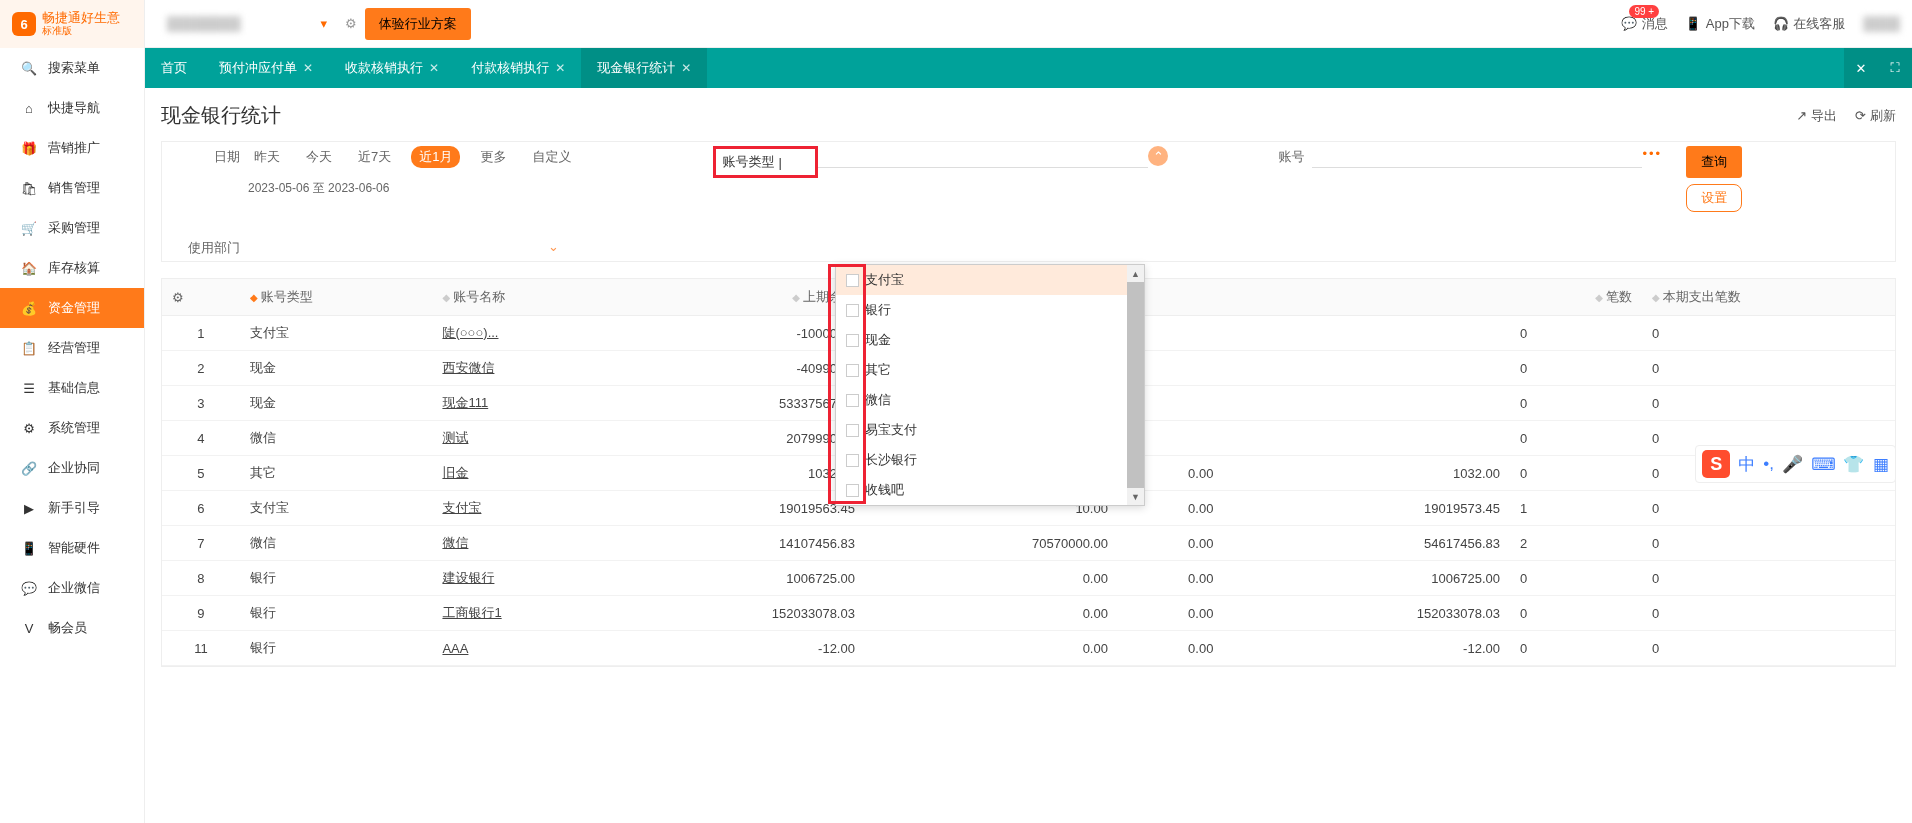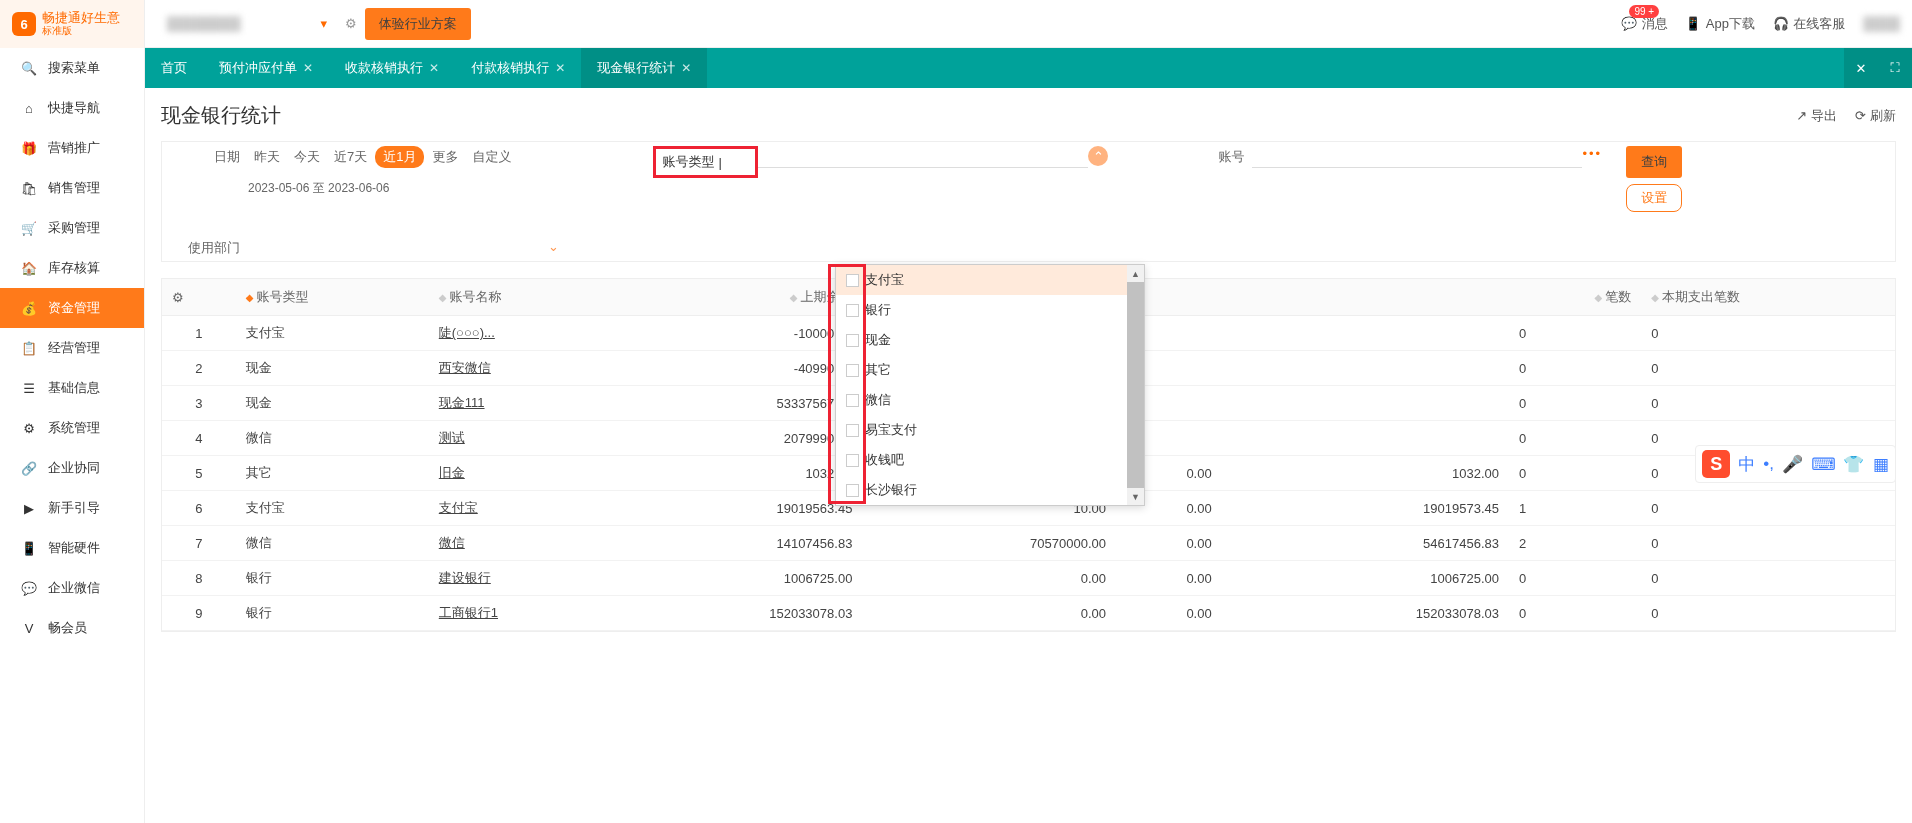--- a/index.html
+++ b/index.html
@@ -11,40 +11,40 @@
 .logo-text{color:#ff6a00;font-size:13px;line-height:1}
 .logo-sub{color:#ff6a00;font-size:10px}
 .nav-item{height:40px;display:flex;align-items:center;padding:0 20px;cursor:pointer;color:#333}
 .nav-item.active{background:#ff7a1a;color:#fff}
 .nav-icon{width:18px;height:18px;margin-right:10px;display:flex;align-items:center;justify-content:center}
 .main{flex:1;display:flex;flex-direction:column;min-width:0}
 .topbar{height:48px;display:flex;align-items:center;padding:0 12px;border-bottom:1px solid #eee}
 .company-select{color:#999;padding:0 10px;display:flex;align-items:center;min-width:180px}
 .caret{color:#ff6a00;margin-left:auto}
 .gear{color:#999;margin:0 8px}
-.btn-primary{background:#ff7a1a;color:#404040;border:none;padding:7px 14px;border-radius:3px;cursor:pointer;font-size:13px}
+.btn-primary{background:#ff7a1a;color:#000000;border:none;padding:7px 14px;border-radius:3px;cursor:pointer;font-size:13px}
 .topbar-right{margin-left:auto;display:flex;align-items:center;gap:18px;color:#555}
 .top-item{display:flex;align-items:center;gap:4px;cursor:pointer;position:relative}
 .badge{background:#ff4040;color:#fff;font-size:10px;padding:1px 5px;border-radius:8px;position:absolute;top:-10px;left:8px}
 .tabs{height:40px;background:#00a29a;display:flex;align-items:center;color:#fff;position:relative}
 .tab{padding:0 16px;height:40px;display:flex;align-items:center;cursor:pointer;gap:6px}
 .tab.active{background:#008f86}
 .tab-close{font-size:12px;opacity:.8}
 .close-tabs{position:absolute;right:0;display:flex;height:40px}
 .close-btn{width:34px;display:flex;align-items:center;justify-content:center;background:#008f86;cursor:pointer}
 .content{flex:1;padding:14px 16px;position:relative}
 .page-head{display:flex;align-items:center;margin-bottom:12px}
 .page-title{font-size:20px;font-weight:500}
 .page-actions{margin-left:auto;display:flex;gap:18px;color:#555}
 .action{cursor:pointer;display:flex;align-items:center;gap:4px}
 .filters{border:1px solid #eee;padding:4px 18px;display:flex;flex-wrap:wrap;gap:16px;align-items:flex-start;position:relative}
 .filter-row{display:flex;align-items:flex-start}
 .filter-label{width:60px;text-align:right;color:#666;padding-top:2px;margin-right:8px}
 .date-opts{display:flex;flex-direction:column}
-.date-chips{display:flex;gap:2px;align-items:flex-start}
+.date-chips{display:flex;gap:14px;align-items:flex-start}
 .chip{padding:2px 6px;cursor:pointer;color:#666}
 .chip.active{background:#ff7a1a;color:#fff;border-radius:10px;padding:2px 8px}
 .date-range{color:#666;margin-top:12px;font-size:12px}
 .acct-type{border:3px solid #e23;padding:4px 6px;min-width:105px;display:flex;align-items:center;cursor:pointer}
 .filter-input{border:none;border-bottom:1px solid #ddd;min-width:330px;padding:3px 2px}
 .collapse-btn{width:20px;height:20px;background:#ffb380;border-radius:50%;color:#fff;display:flex;align-items:center;justify-content:center;cursor:pointer}
 .more-dots{color:#ff6a00;letter-spacing:2px;cursor:pointer}
 .query-btns{display:flex;flex-direction:column;gap:6px;margin-left:8px}
 .btn-outline{border:1px solid #ff7a1a;color:#ff7a1a;background:#fff;padding:4px 14px;border-radius:8px;cursor:pointer;font-size:13px}
 .dept-row{margin-top:8px;display:flex;align-items:center;width:100%}
@@ -375,20 +375,32 @@
                 <td>银行</td>
                 <td><span class="link">工商银行1</span></td>
                 <td class="num">152033078.03</td>
                 <td class="num">0.00</td>
                 <td class="num">0.00</td>
                 <td class="num"></td>
                 <td class="num">152033078.03</td>
                 <td class="num" style="text-align:left">0</td>
                 <td>0</td>
               </tr>
+              <tr>
+                <td class="num" style="text-align:center">11</td>
+                <td>银行</td>
+                <td><span class="link">AAA</span></td>
+                <td class="num">-12.00</td>
+                <td class="num">0.00</td>
+                <td class="num">0.00</td>
+                <td class="num"></td>
+                <td class="num">-12.00</td>
+                <td class="num" style="text-align:left">0</td>
+                <td>0</td>
+              </tr>
             </tbody>
         </table>
       </div>
 
       <div class="dropdown">
         <div id="dd-list">
             <div class="dd-item">
               <span class="checkbox"></span>
               <span>支付宝</span>
             </div>
@@ -407,25 +419,25 @@
             <div class="dd-item">
               <span class="checkbox"></span>
               <span>微信</span>
             </div>
             <div class="dd-item">
               <span class="checkbox"></span>
               <span>易宝支付</span>
             </div>
             <div class="dd-item">
               <span class="checkbox"></span>
+              <span>长沙银行</span>
+            </div>
+            <div class="dd-item">
+              <span class="checkbox"></span>
               <span>收钱吧</span>
-            </div>
-            <div class="dd-item">
-              <span class="checkbox"></span>
-              <span>长沙银行</span>
             </div>
           </div>
         <div class="dd-scroll">
           <div class="dd-scroll-btn">▲</div>
           <div class="dd-scroll-thumb"></div>
           <div class="dd-scroll-btn">▼</div>
         </div>
       </div>
       <div class="dropdown-red"></div>
 

